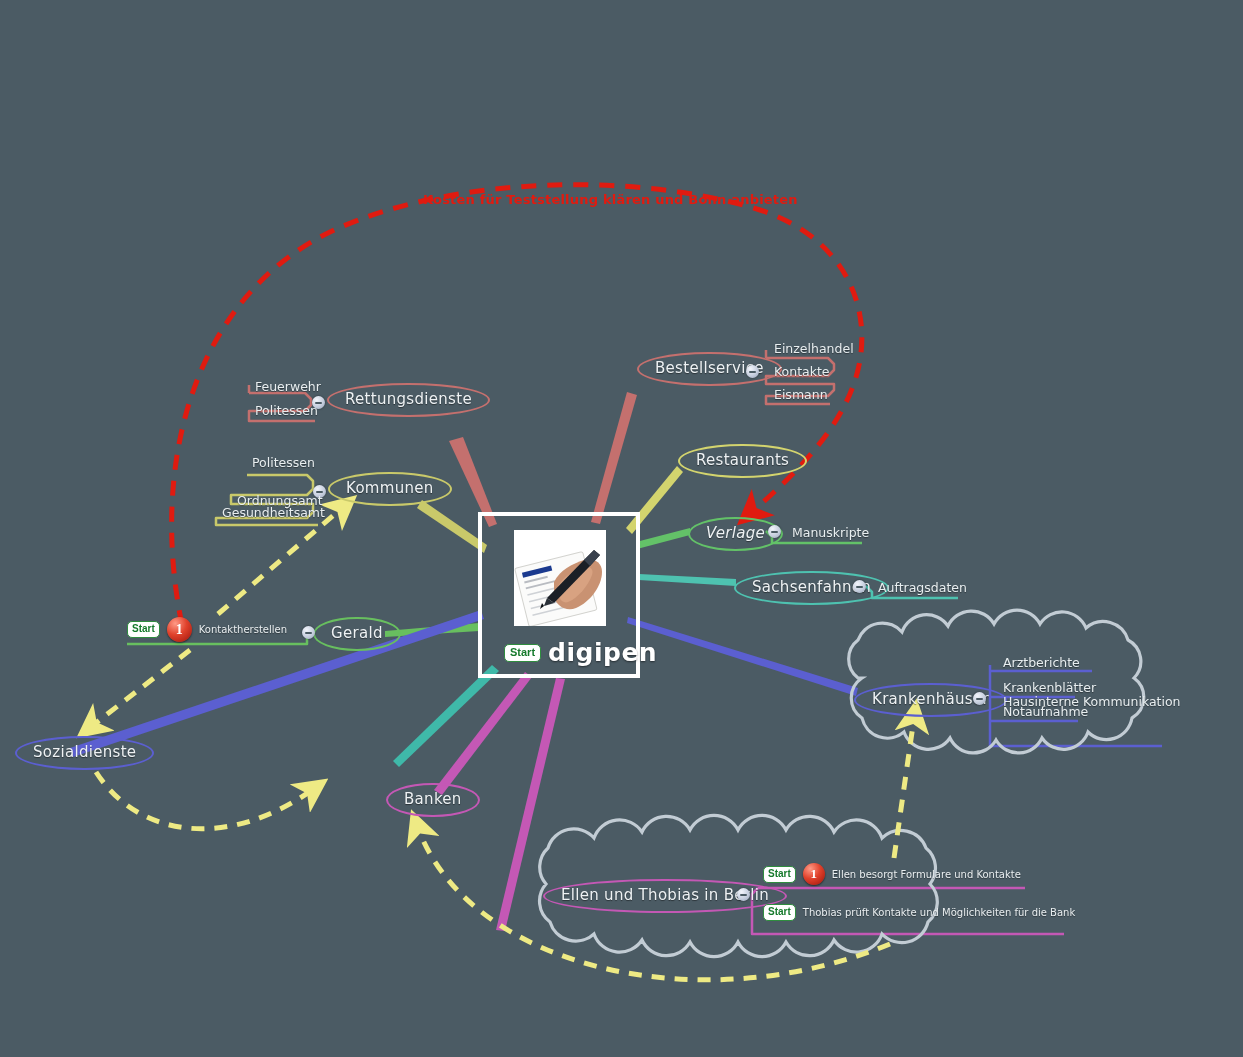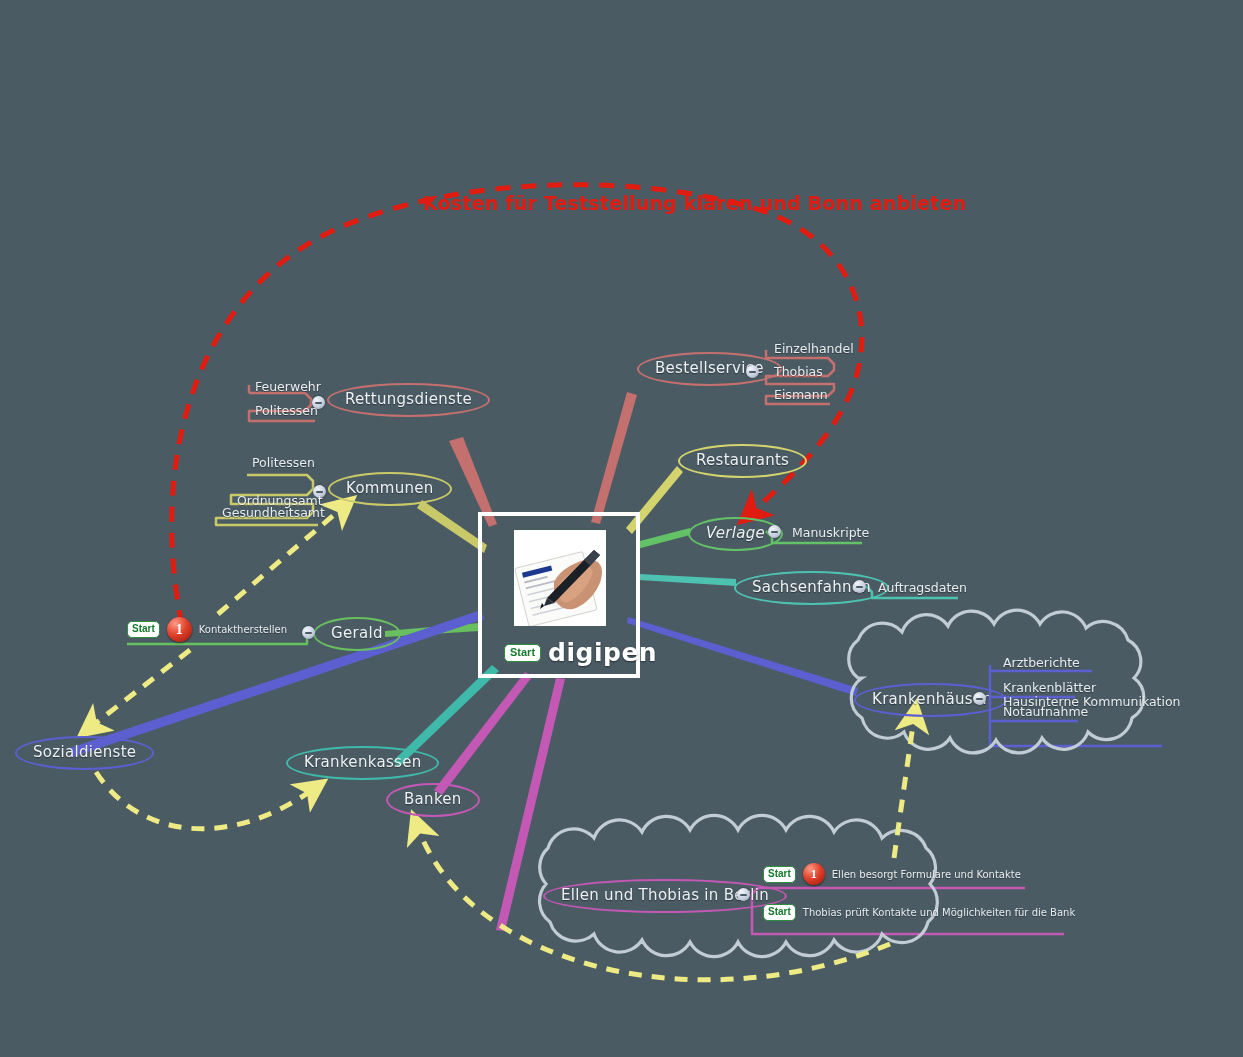--- a/index.html
+++ b/index.html
@@ -77,21 +77,21 @@
     display:inline-block;width:25px;height:25px;border-radius:50%;
     background:radial-gradient(circle at 33% 26%, #ff9a86 0%, #e0422c 45%, #9d1208 100%);
     color:#fff;font-size:14px;font-weight:bold;
     text-align:center;line-height:25px;
     box-shadow:0 1px 2px rgba(0,0,0,.55);
     font-family:"Liberation Serif", serif;
   }
   .prio.sm{width:22px;height:22px;line-height:22px;font-size:13px;}
 
   .annot-text{
-    position:absolute;color:#e01b10;font-size:19px;font-weight:bold;
+    position:absolute;color:#e01b10;font-size:13px;font-weight:bold;
     white-space:nowrap;letter-spacing:.2px;
   }
   .relrow{position:absolute;display:flex;align-items:center;gap:7px;}
   .rel-label{color:#e9eef0;font-size:10px;white-space:nowrap;text-shadow:0 1px 1px rgba(0,0,0,.4);}
 </style>
 </head>
 <body style="background: rgb(75, 91, 100);">
 
 <div id="canvas">
 
@@ -266,21 +266,21 @@
   <div class="collapse" style="left:313px;top:485px;"></div>
   <div class="leaf" style="left:246px;top:455px;">Politessen</div>
   <div class="leaf" style="left:231px;top:481px;margin-top:12px;">Ordnungsamt</div>
   <div class="leaf" style="left:216px;top:505px;">Gesundheitsamt</div>
 
   <div class="node" style="left:637px;top:352px;">
     <span class="oval" style="border-color:#c4706e;">Bestellservice</span>
   </div>
   <div class="collapse" style="left:746px;top:365px;"></div>
   <div class="leaf" style="left:768px;top:341px;">Einzelhandel</div>
-  <div class="leaf" style="left:768px;top:364px;">Thobias</div>
+  <div class="leaf" style="left:768px;top:364px;">Kontakte</div>
   <div class="leaf" style="left:768px;top:387px;">Eismann</div>
 
   <div class="node" style="left:678px;top:444px;">
     <span class="oval" style="border-color:#d3d46e;">Restaurants</span>
   </div>
 
   <div class="node" style="left:688px;top:517px;font-style:italic;">
     <span class="oval" style="border-color:#63c268;">Verlage</span>
   </div>
   <div class="collapse" style="left:768px;top:525px;"></div>
@@ -300,23 +300,20 @@
   <div class="relrow" style="left:127px;top:617px;">
     <span class="startbadge sm">Start</span>
     <span class="prio">1</span>
     <span class="rel-label">Kontaktherstellen</span>
   </div>
 
   <div class="node" style="left:15px;top:736px;">
     <span class="oval" style="border-color:#5b5fd0;">Sozialdienste</span>
   </div>
 
-  <div class="node" style="left:286px;top:746px;">
-    <span class="oval" style="border-color:#3fb9a9;">Krankenkassen</span>
-  </div>
 
   <div class="node" style="left:386px;top:783px;">
     <span class="oval" style="border-color:#c458b5;">Banken</span>
   </div>
 
   <div class="node" style="left:854px;top:683px;">
     <span class="oval" style="border-color:#5b5fd0;">Krankenhäuser</span>
   </div>
   <div class="collapse" style="left:973px;top:692px;"></div>
   <div class="leaf" style="left:997px;top:655px;">Arztberichte</div>

